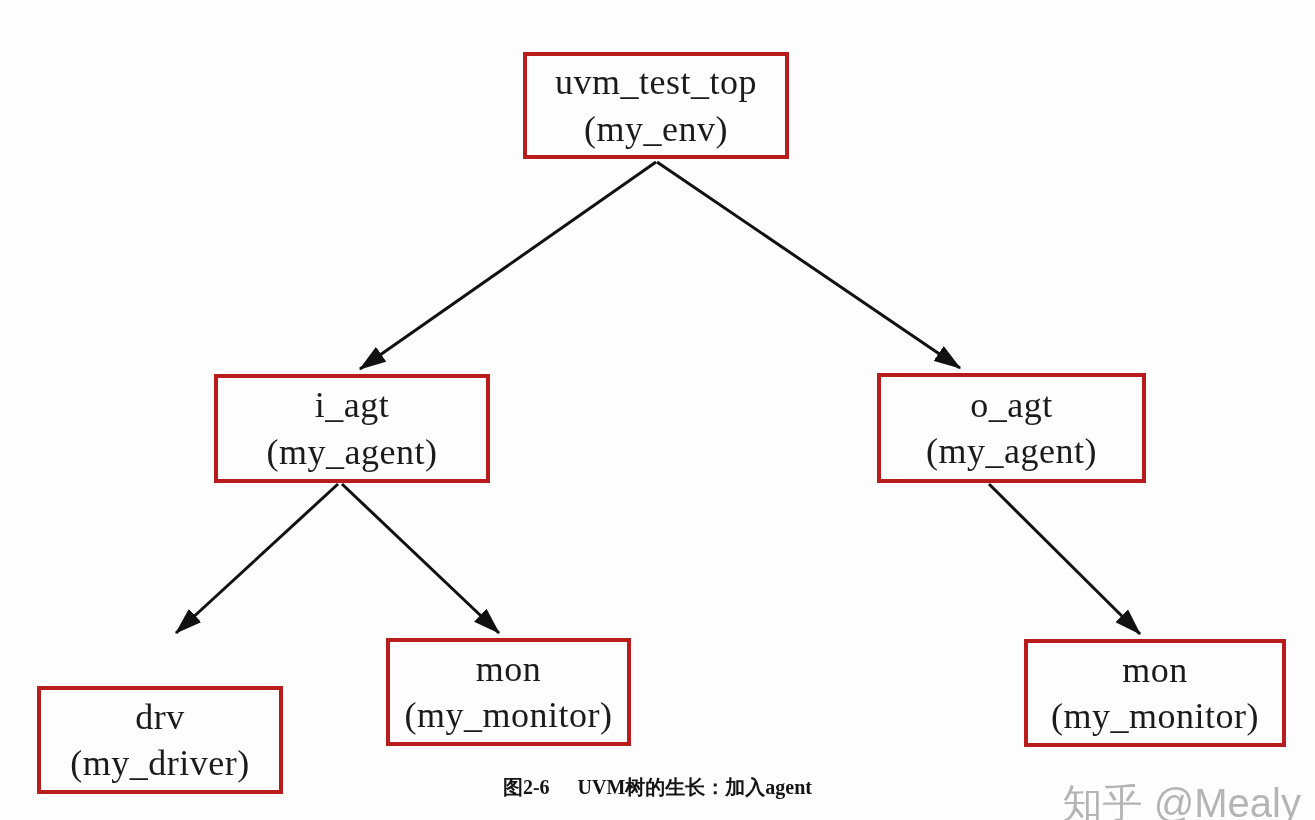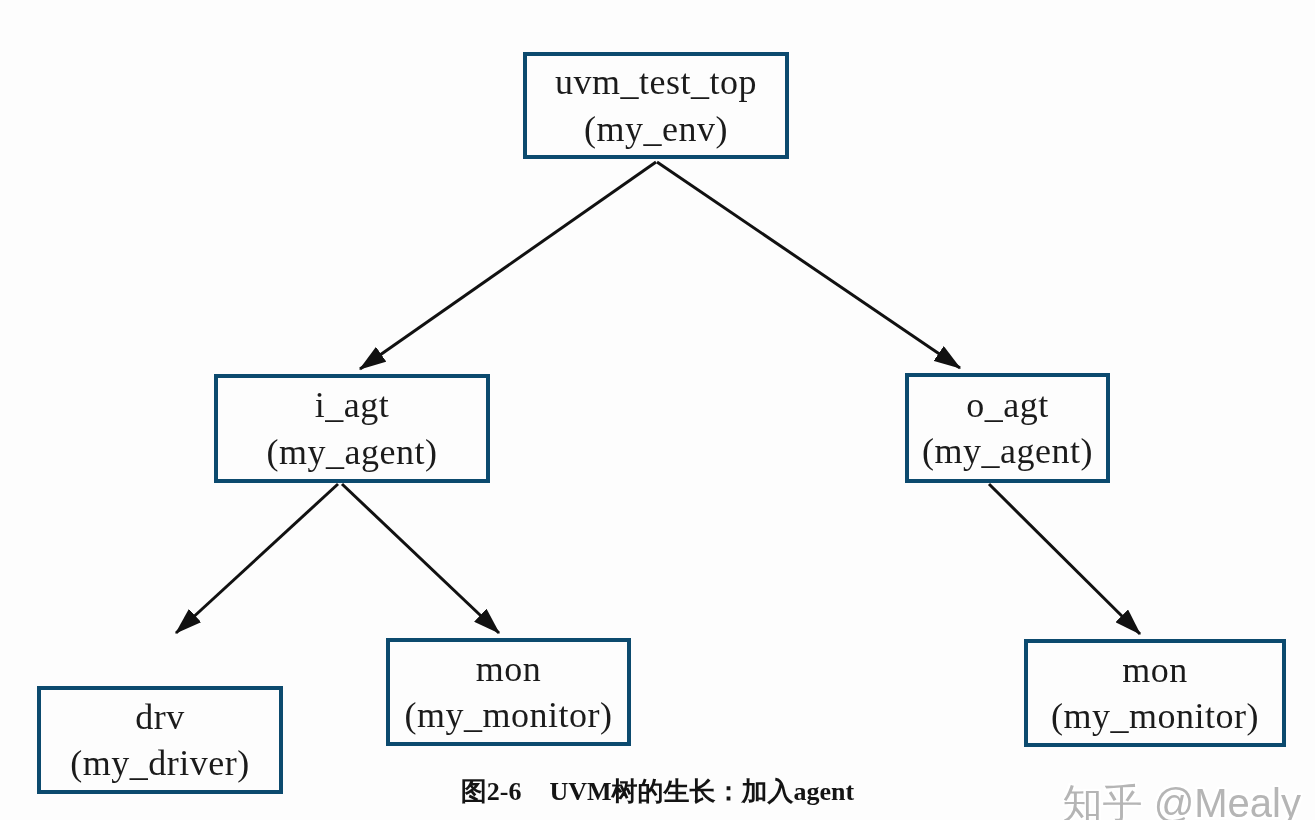--- a/index.html
+++ b/index.html
@@ -18,47 +18,47 @@
   svg.edge-layer {
     position: absolute;
     left: 0;
     top: 0;
     width: 1315px;
     height: 820px;
   }
   .node {
     position: absolute;
     box-sizing: border-box;
-    border: 4px solid #0c4a6e;
+    border: 4px solid #b91c1c;
     background: #fdfdfd;
     display: flex;
     flex-direction: column;
     align-items: center;
     justify-content: center;
     text-align: center;
     color: #1b1b1b;
     font-size: 36px;
     line-height: 1.28;
     letter-spacing: 0.5px;
     white-space: nowrap;
   }
   #node-uvm-test-top { left: 523px; top:  52px; width: 266px; height: 107px; }
   #node-i-agt        { left: 214px; top: 374px; width: 276px; height: 109px; }
-  #node-o-agt        { left: 877px; top: 373px; width: 205px; height: 110px; margin-left: 28px; }
+  #node-o-agt        { left: 877px; top: 373px; width: 269px; height: 110px; }
   #node-drv          { left:  37px; top: 638px; width: 246px; height: 108px; margin-top: 48px; }
   #node-mon-i        { left: 386px; top: 638px; width: 245px; height: 108px; }
   #node-mon-o        { left:1024px; top: 639px; width: 262px; height: 108px; }
 
   .caption {
     position: absolute;
     left: 0;
     top: 774px;
     width: 100%;
     text-align: center;
-    font-size: 26px;
+    font-size: 20px;
     font-weight: bold;
     color: #141414;
   }
   .caption .caption-label {
     margin-right: 28px;
   }
   .watermark {
     position: absolute;
     top: 776px;
     right: 14px;

